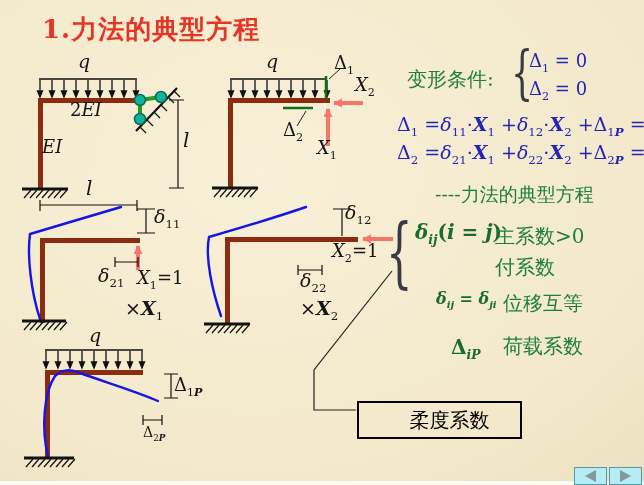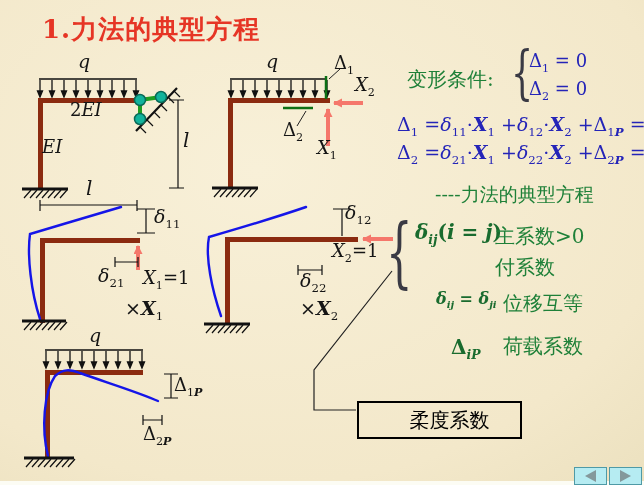--- a/index.html
+++ b/index.html
@@ -117,31 +117,31 @@
   <span class="lbl" style="left:86px;top:178px;font-size:20px;"><i>l</i></span>
 
   <span class="lbl" style="left:266px;top:52px;font-size:19px;"><i>q</i></span>
   <span class="lbl" style="left:334px;top:54px;font-size:18px;">Δ<sub>1</sub></span>
   <span class="lbl" style="left:355px;top:76px;font-size:18px;"><i>X</i><sub>2</sub></span>
   <span class="lbl" style="left:283px;top:121px;font-size:18px;">Δ<sub>2</sub></span>
   <span class="lbl" style="left:317px;top:139px;font-size:18px;"><i>X</i><sub>1</sub></span>
 
   <span class="lbl" style="left:154px;top:207px;font-size:19px;"><i>δ</i><sub>11</sub></span>
   <span class="lbl" style="left:98px;top:266px;font-size:19px;"><i>δ</i><sub>21</sub></span>
-  <span class="lbl" style="left:137px;top:269px;font-size:18px;margin-left:6px;"><i>X</i><sub>1</sub>=1</span>
+  <span class="lbl" style="left:137px;top:269px;font-size:18px;"><i>X</i><sub>1</sub>=1</span>
   <span class="lbl" style="left:125px;top:299px;font-size:19px;">×<b><i>X</i></b><sub>1</sub></span>
 
   <span class="lbl" style="left:345px;top:203px;font-size:19px;"><i>δ</i><sub>12</sub></span>
   <span class="lbl" style="left:332px;top:242px;font-size:18px;text-align:right;"><i>X</i><sub>2</sub>=1</span>
   <span class="lbl" style="left:300px;top:271px;font-size:19px;"><i>δ</i><sub>22</sub></span>
   <span class="lbl" style="left:300px;top:299px;font-size:19px;">×<b><i>X</i></b><sub>2</sub></span>
 
   <span class="lbl" style="left:89px;top:326px;font-size:19px;"><i>q</i></span>
   <span class="lbl" style="left:174px;top:376px;font-size:18px;">Δ<sub>1<b><i>P</i></b></sub></span>
-  <span class="lbl" style="left:143px;top:425px;font-size:18px;">Δ<sub>2<b><i>P</i></b></sub></span>
+  <span class="lbl" style="left:143px;top:425px;font-size:14px;">Δ<sub>2<b><i>P</i></b></sub></span>
 
   <span class="lbl greenb" style="left:407px;top:69px;font-size:20px;">变形条件:</span>
   <span class="lbl brace" style="left:511px;top:44px;font-size:58px;transform:scaleX(0.6);">{</span>
   <span class="lbl blue" style="left:529px;top:52px;font-size:18px;">Δ<sub>1</sub> = 0</span>
   <span class="lbl blue" style="left:529px;top:80px;font-size:18px;">Δ<sub>2</sub> = 0</span>
   <span class="lbl blue" style="left:397px;top:115px;font-size:19px;">Δ<sub>1</sub> =<i>δ</i><sub>11</sub>·<b><i>X</i></b><sub>1</sub> +<i>δ</i><sub>12</sub>·<b><i>X</i></b><sub>2</sub> +Δ<sub>1<b><i>P</i></b></sub> =0</span>
   <span class="lbl blue" style="left:397px;top:143px;font-size:19px;">Δ<sub>2</sub> =<i>δ</i><sub>21</sub>·<b><i>X</i></b><sub>1</sub> +<i>δ</i><sub>22</sub>·<b><i>X</i></b><sub>2</sub> +Δ<sub>2<b><i>P</i></b></sub> =0</span>
   <span class="lbl greenb" style="left:435px;top:185px;font-size:19px;">----力法的典型方程</span>
 
   <span class="lbl brace" style="left:386px;top:214px;font-size:76px;transform:scaleX(0.55);">{</span>

